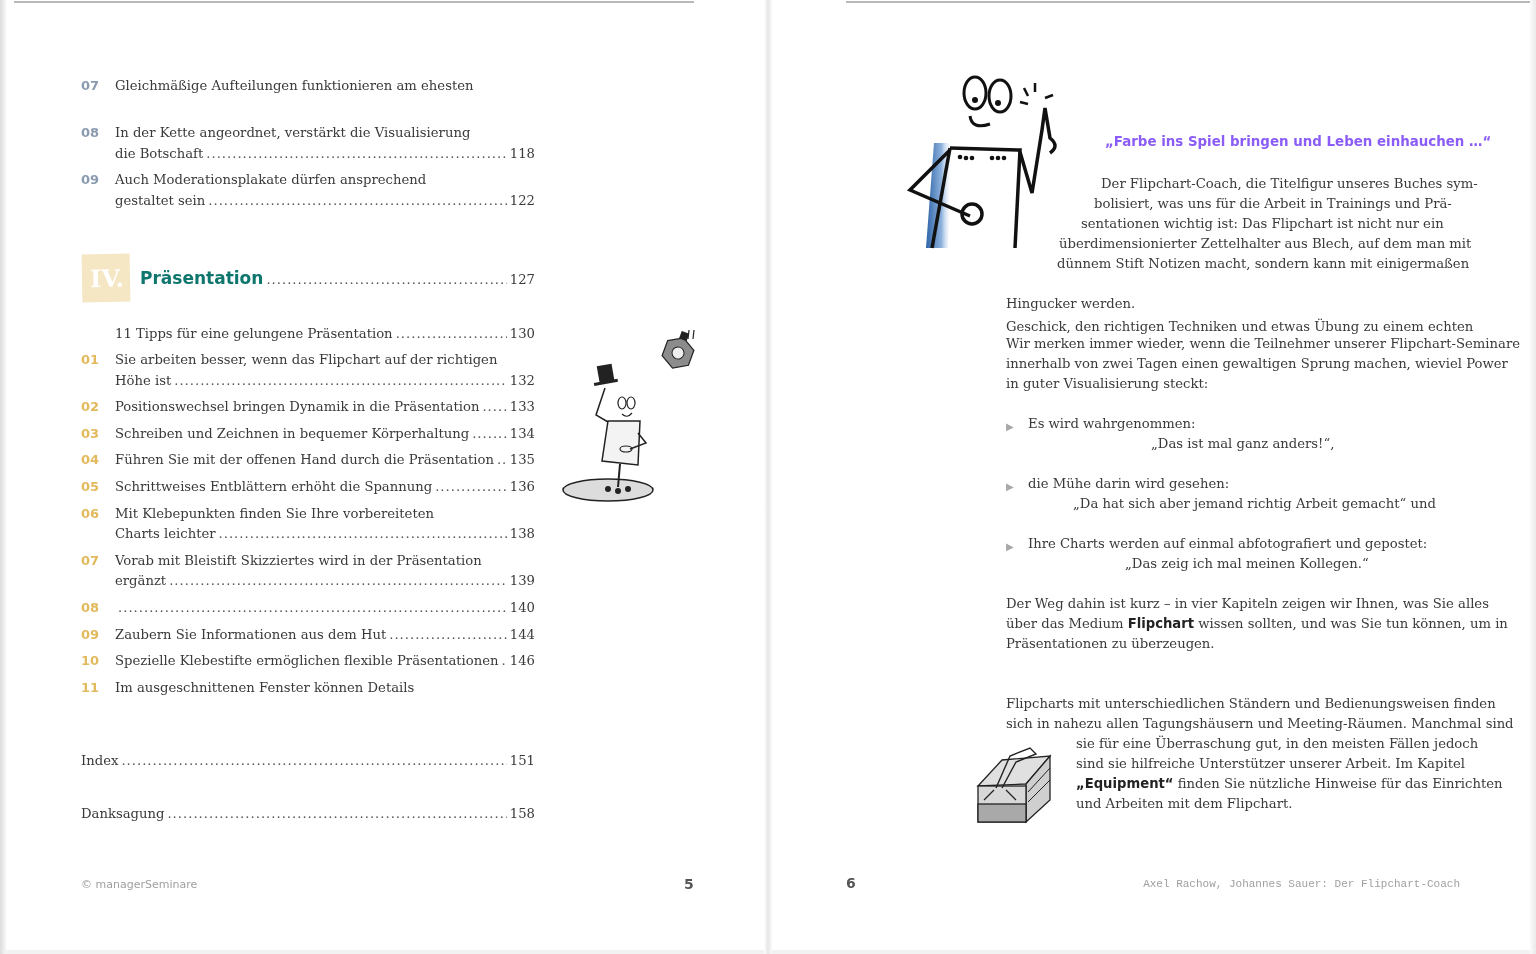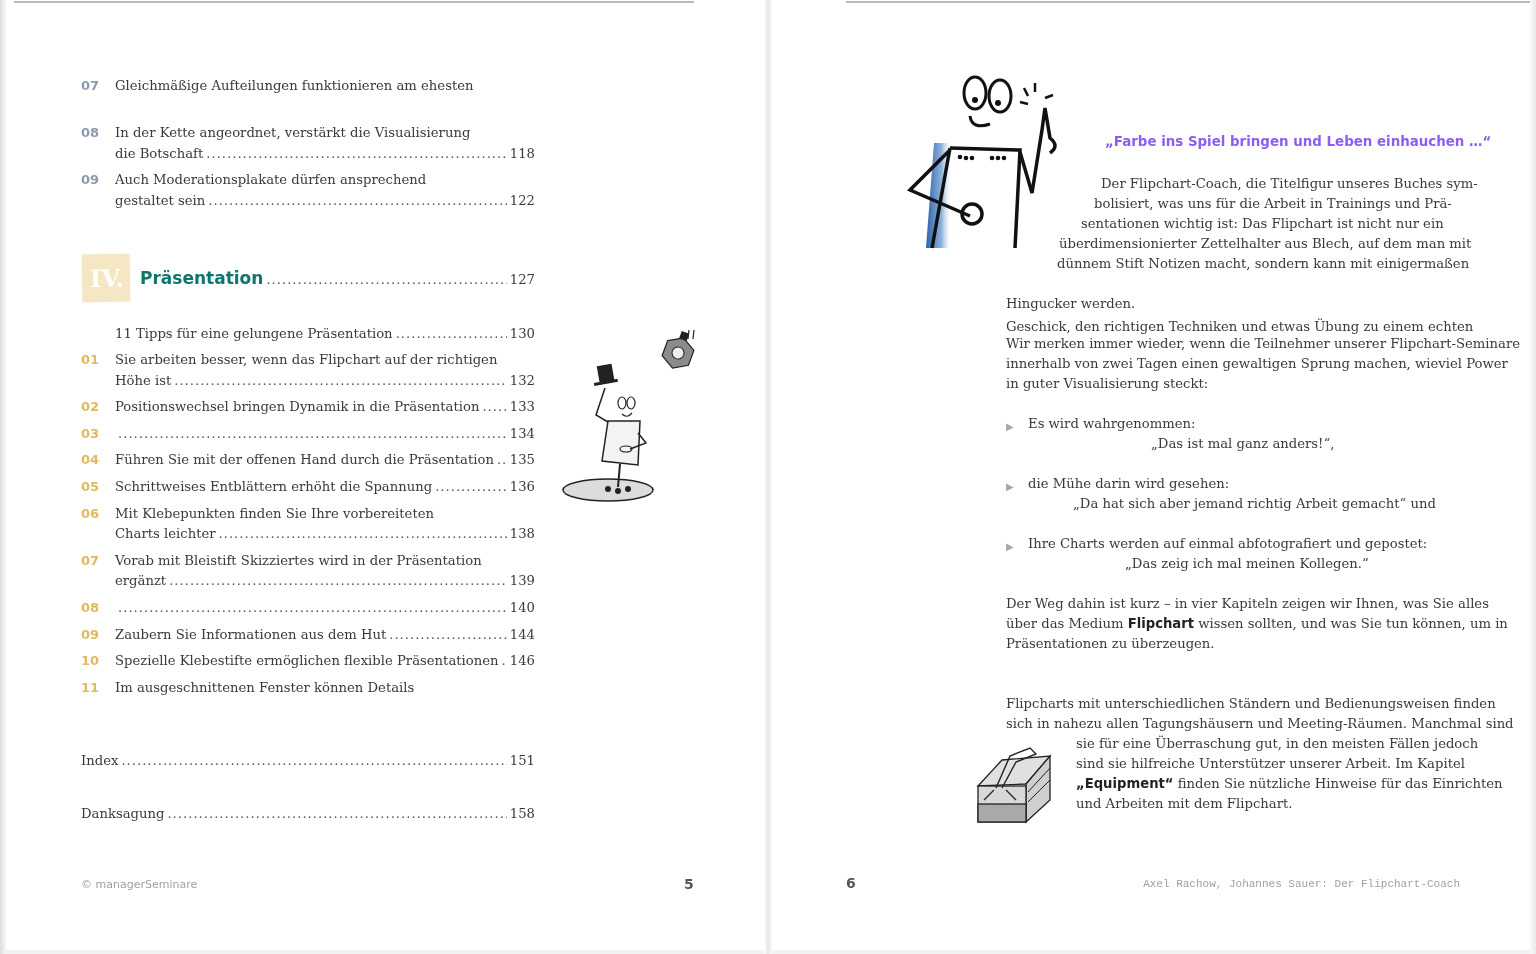--- a/index.html
+++ b/index.html
@@ -132,20 +132,21 @@
           <span>Positionswechsel bringen Dynamik in die Präsentation</span>
           <span class="dots"></span>
           <span class="pg">133</span>
         </div>
       </div>
     </div>
     <div class="toc-entry" style="top: 423.7px;">
       <span class="toc-num gold">03</span>
       <div class="toc-text">
         <div class="line">
+          <span>Schreiben und Zeichnen in bequemer Körperhaltung</span>
           <span class="dots"></span>
           <span class="pg">134</span>
         </div>
       </div>
     </div>
     <div class="toc-entry" style="top: 450.4px;">
       <span class="toc-num gold">04</span>
       <div class="toc-text">
         <div class="line">
           <span>Führen Sie mit der offenen Hand durch die Präsentation</span>

